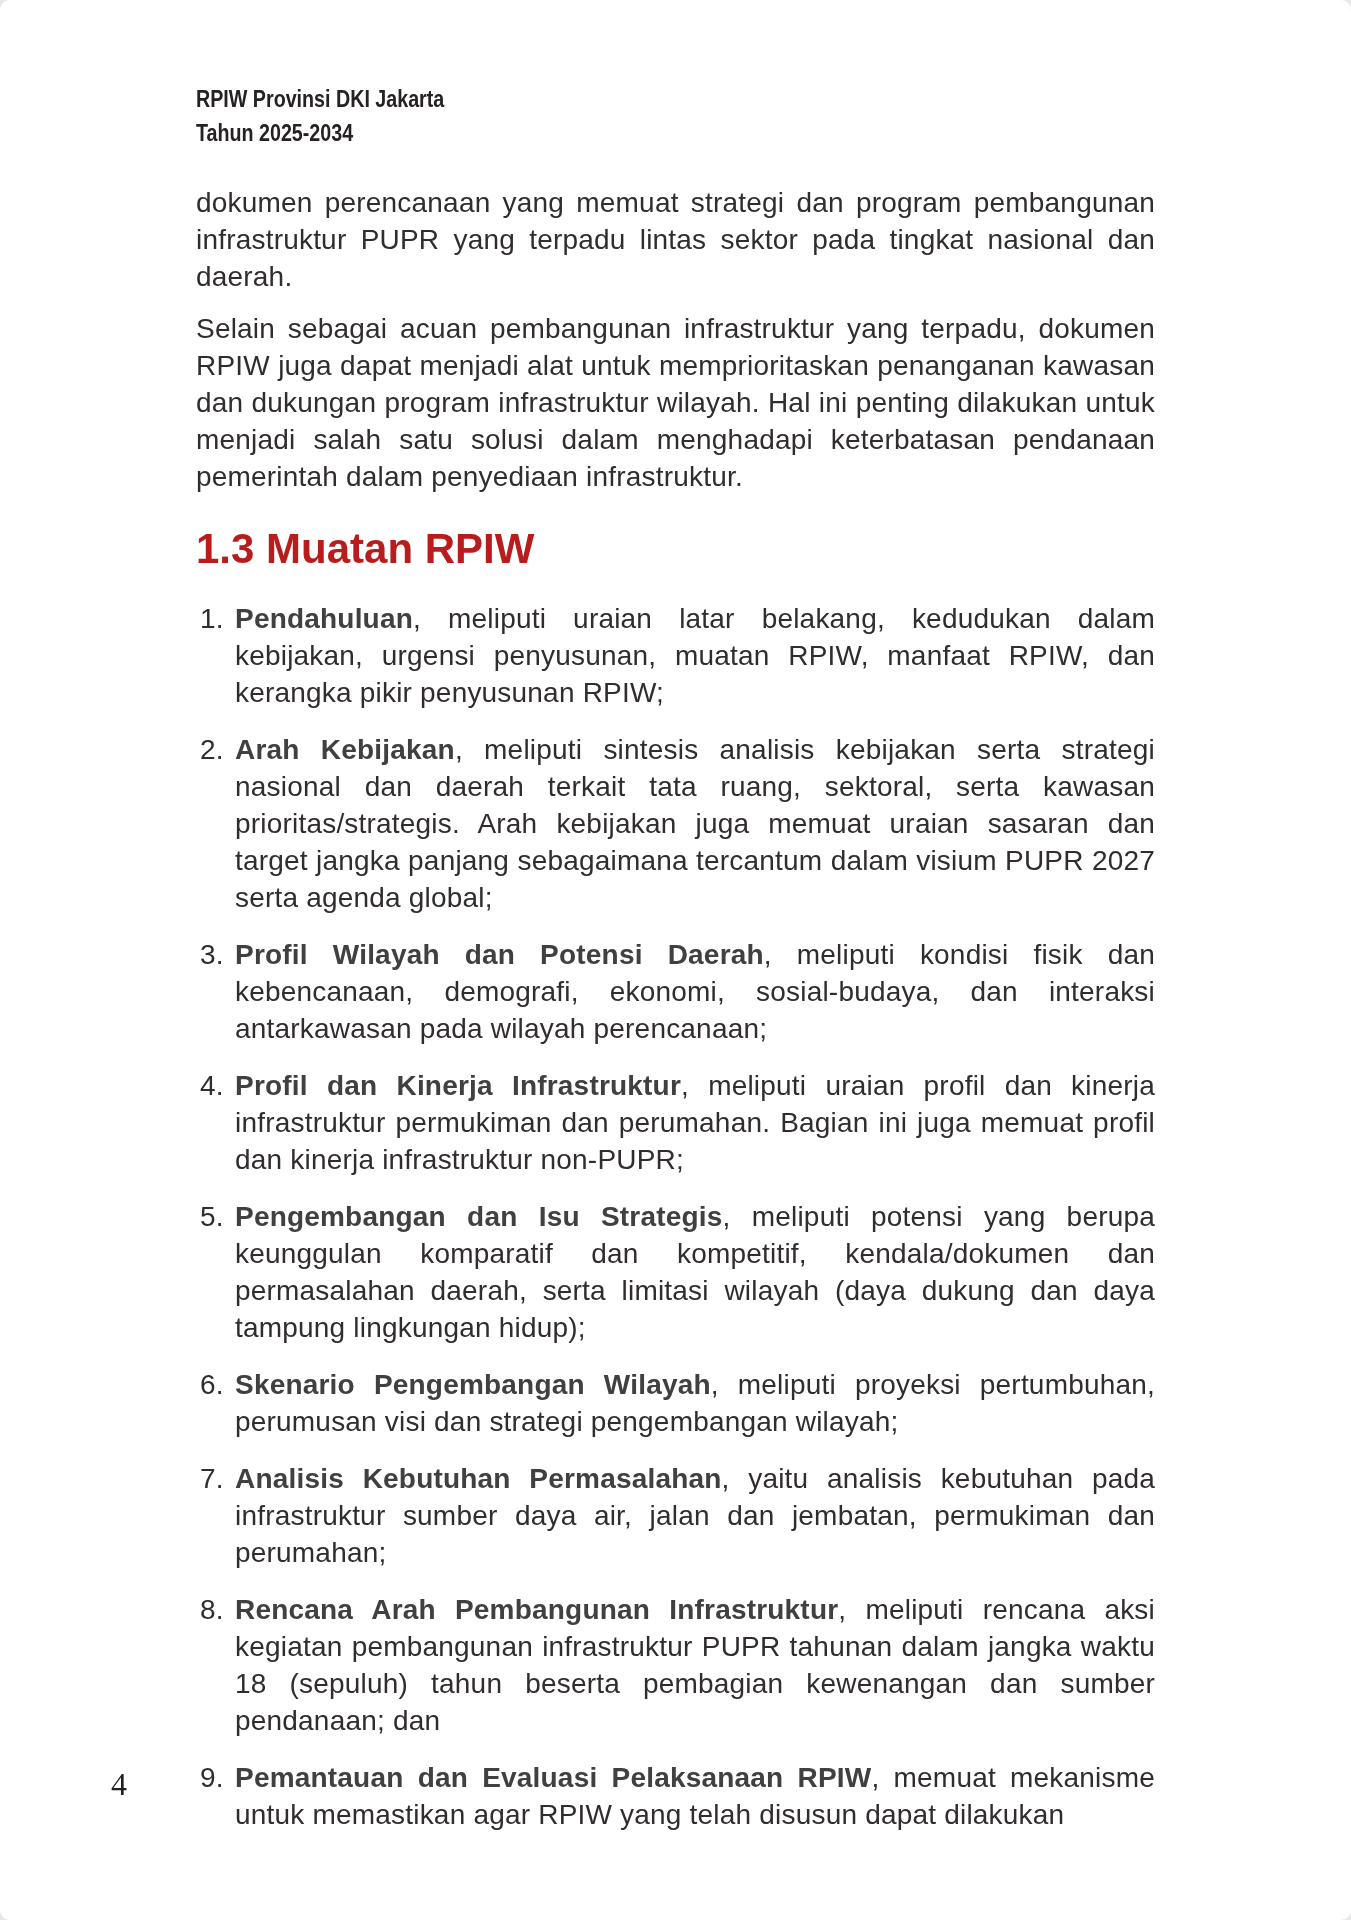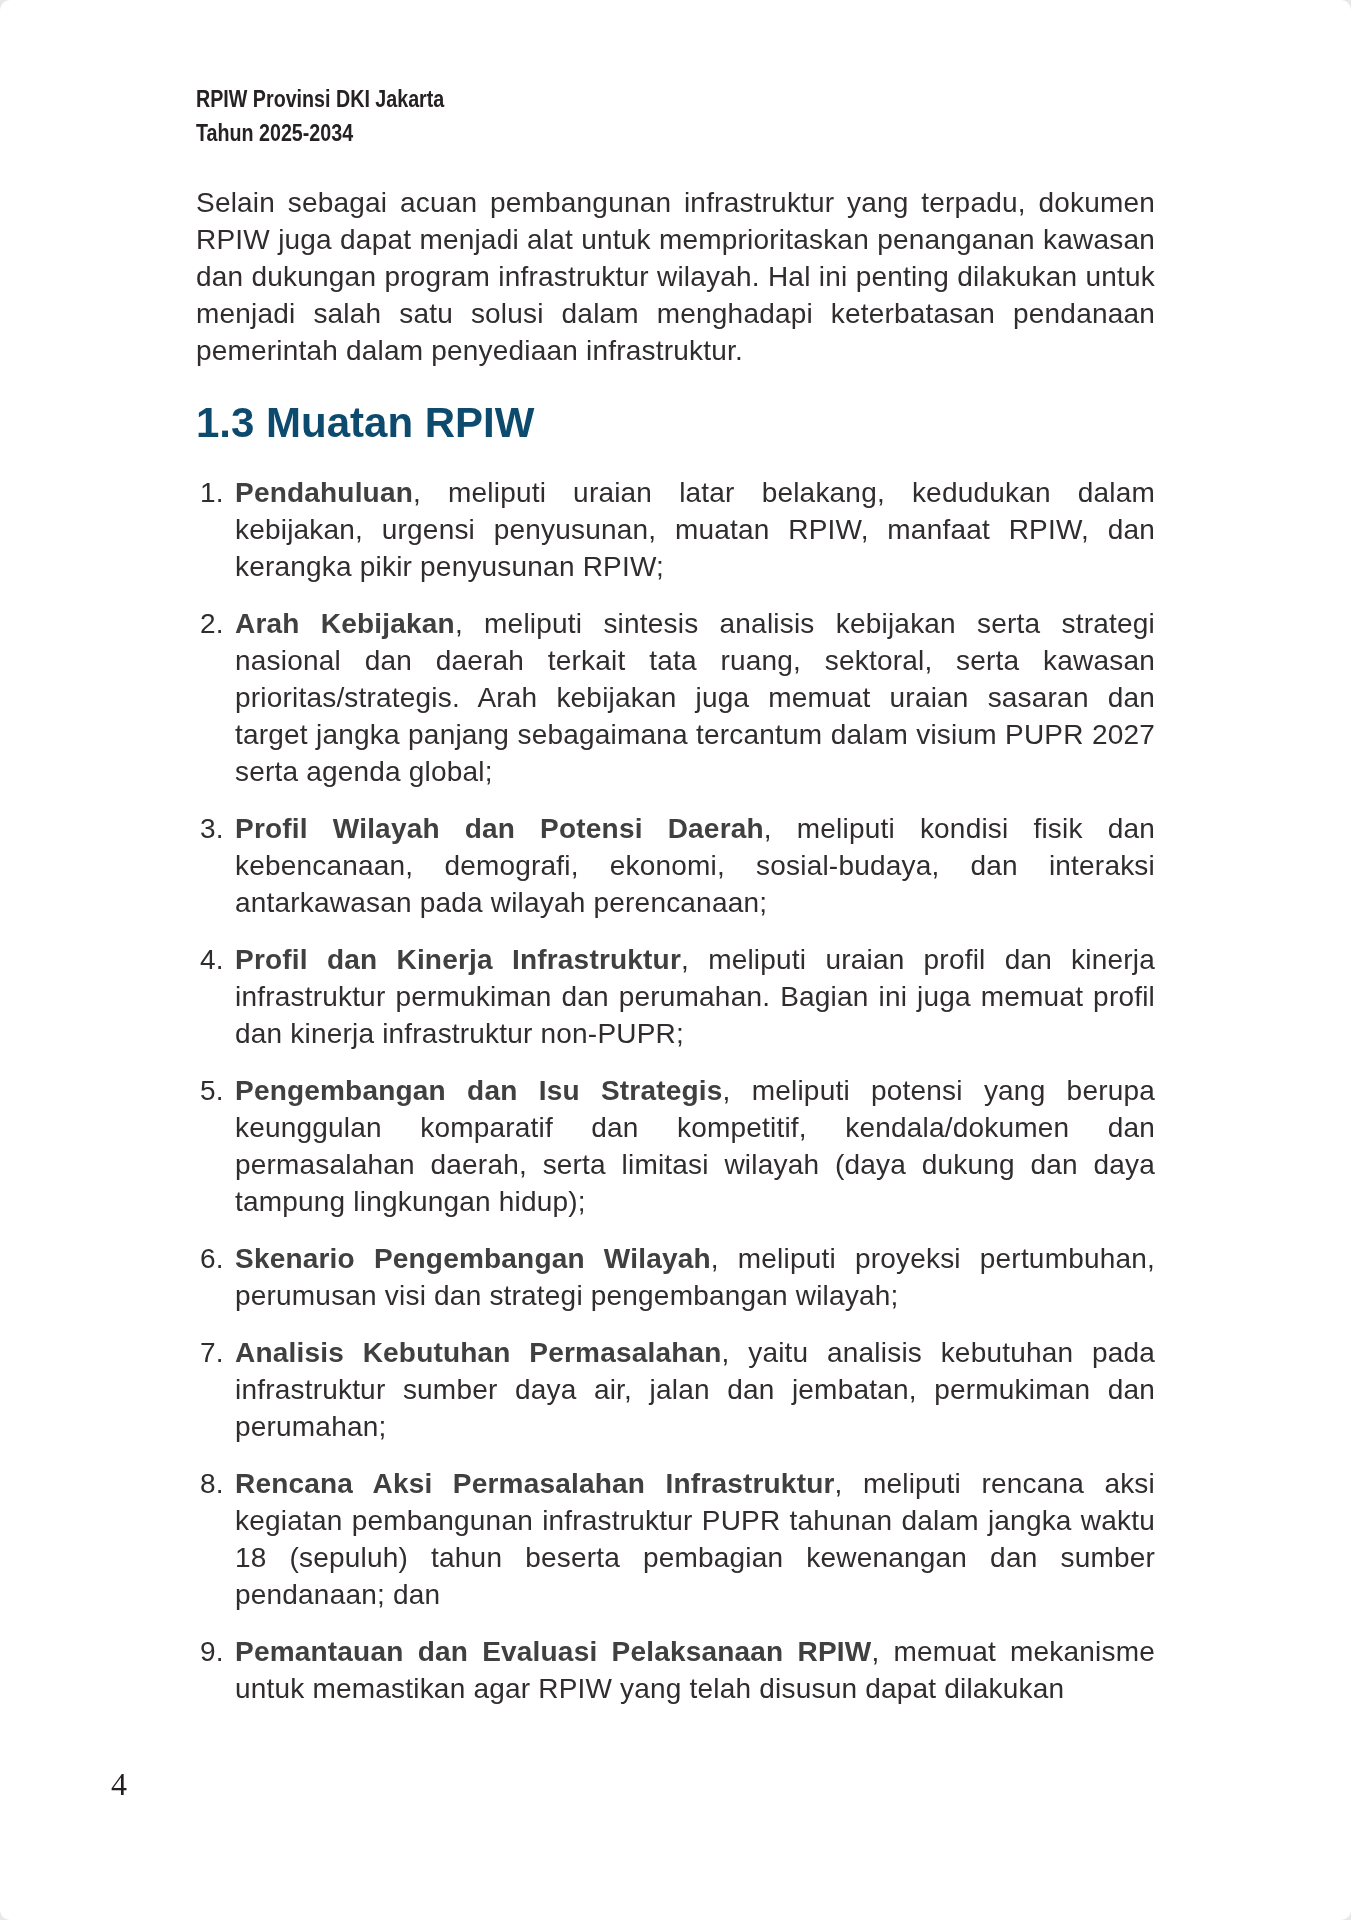--- a/index.html
+++ b/index.html
@@ -42,21 +42,21 @@
     text-align: justify;
   }
   .body-col p.para {
     margin: 0 0 15px 0;
   }
   .section-heading {
     margin: 30px 0 27px 0;
     font-size: 42px;
     line-height: 48px;
     font-weight: 700;
-    color: #0c4a6e;
+    color: #b91c1c;
     text-align: left;
     letter-spacing: 0;
   }
   .list-intro {
     margin: 0 0 22px 0;
   }
   ol.muatan-list {
     list-style: none;
     margin: 0;
     padding: 0;
@@ -97,20 +97,21 @@
 
 <div class="page">
 
   <div class="running-header">
     <div>RPIW Provinsi DKI Jakarta</div>
     <div>Tahun 2025-2034</div>
   </div>
 
   <div class="body-col">
 
+    <p class="para">dokumen perencanaan yang memuat strategi dan program pembangunan infrastruktur PUPR yang terpadu lintas sektor pada tingkat nasional dan daerah.</p>
 
     <p class="para">Selain sebagai acuan pembangunan infrastruktur yang terpadu, dokumen RPIW juga dapat menjadi alat untuk memprioritaskan penanganan kawasan dan dukungan program infrastruktur wilayah. Hal ini penting dilakukan untuk menjadi salah satu solusi dalam menghadapi keterbatasan pendanaan pemerintah dalam penyediaan infrastruktur.</p>
 
     <h2 class="section-heading">1.3 Muatan RPIW</h2>
 
 
     <ol class="muatan-list">
       <li>
         <span class="li-num">1.</span>
         <span class="li-body"><b>Pendahuluan</b><span>, meliputi uraian latar belakang, kedudukan dalam kebijakan, urgensi penyusunan, muatan RPIW, manfaat RPIW, dan kerangka pikir penyusunan RPIW;</span></span>
@@ -134,21 +135,21 @@
       <li>
         <span class="li-num">6.</span>
         <span class="li-body"><b>Skenario Pengembangan Wilayah</b><span>, meliputi proyeksi pertumbuhan, perumusan visi dan strategi pengembangan wilayah;</span></span>
       </li>
       <li>
         <span class="li-num">7.</span>
         <span class="li-body"><b>Analisis Kebutuhan Permasalahan</b><span>, yaitu analisis kebutuhan pada infrastruktur sumber daya air, jalan dan jembatan, permukiman dan perumahan;</span></span>
       </li>
       <li>
         <span class="li-num">8.</span>
-        <span class="li-body"><b>Rencana Aksi Permasalahan Infrastruktur</b><span>, meliputi rencana aksi kegiatan pembangunan infrastruktur PUPR tahunan dalam jangka waktu 18 (sepuluh) tahun beserta pembagian kewenangan dan sumber pendanaan; dan</span></span>
+        <span class="li-body"><b>Rencana Arah Pembangunan Infrastruktur</b><span>, meliputi rencana aksi kegiatan pembangunan infrastruktur PUPR tahunan dalam jangka waktu 18 (sepuluh) tahun beserta pembagian kewenangan dan sumber pendanaan; dan</span></span>
       </li>
       <li>
         <span class="li-num">9.</span>
         <span class="li-body"><b>Pemantauan dan Evaluasi Pelaksanaan RPIW</b><span>, memuat mekanisme untuk memastikan agar RPIW yang telah disusun dapat dilakukan</span></span>
       </li>
     </ol>
 
   </div>
 
   <div class="page-number">4</div>

